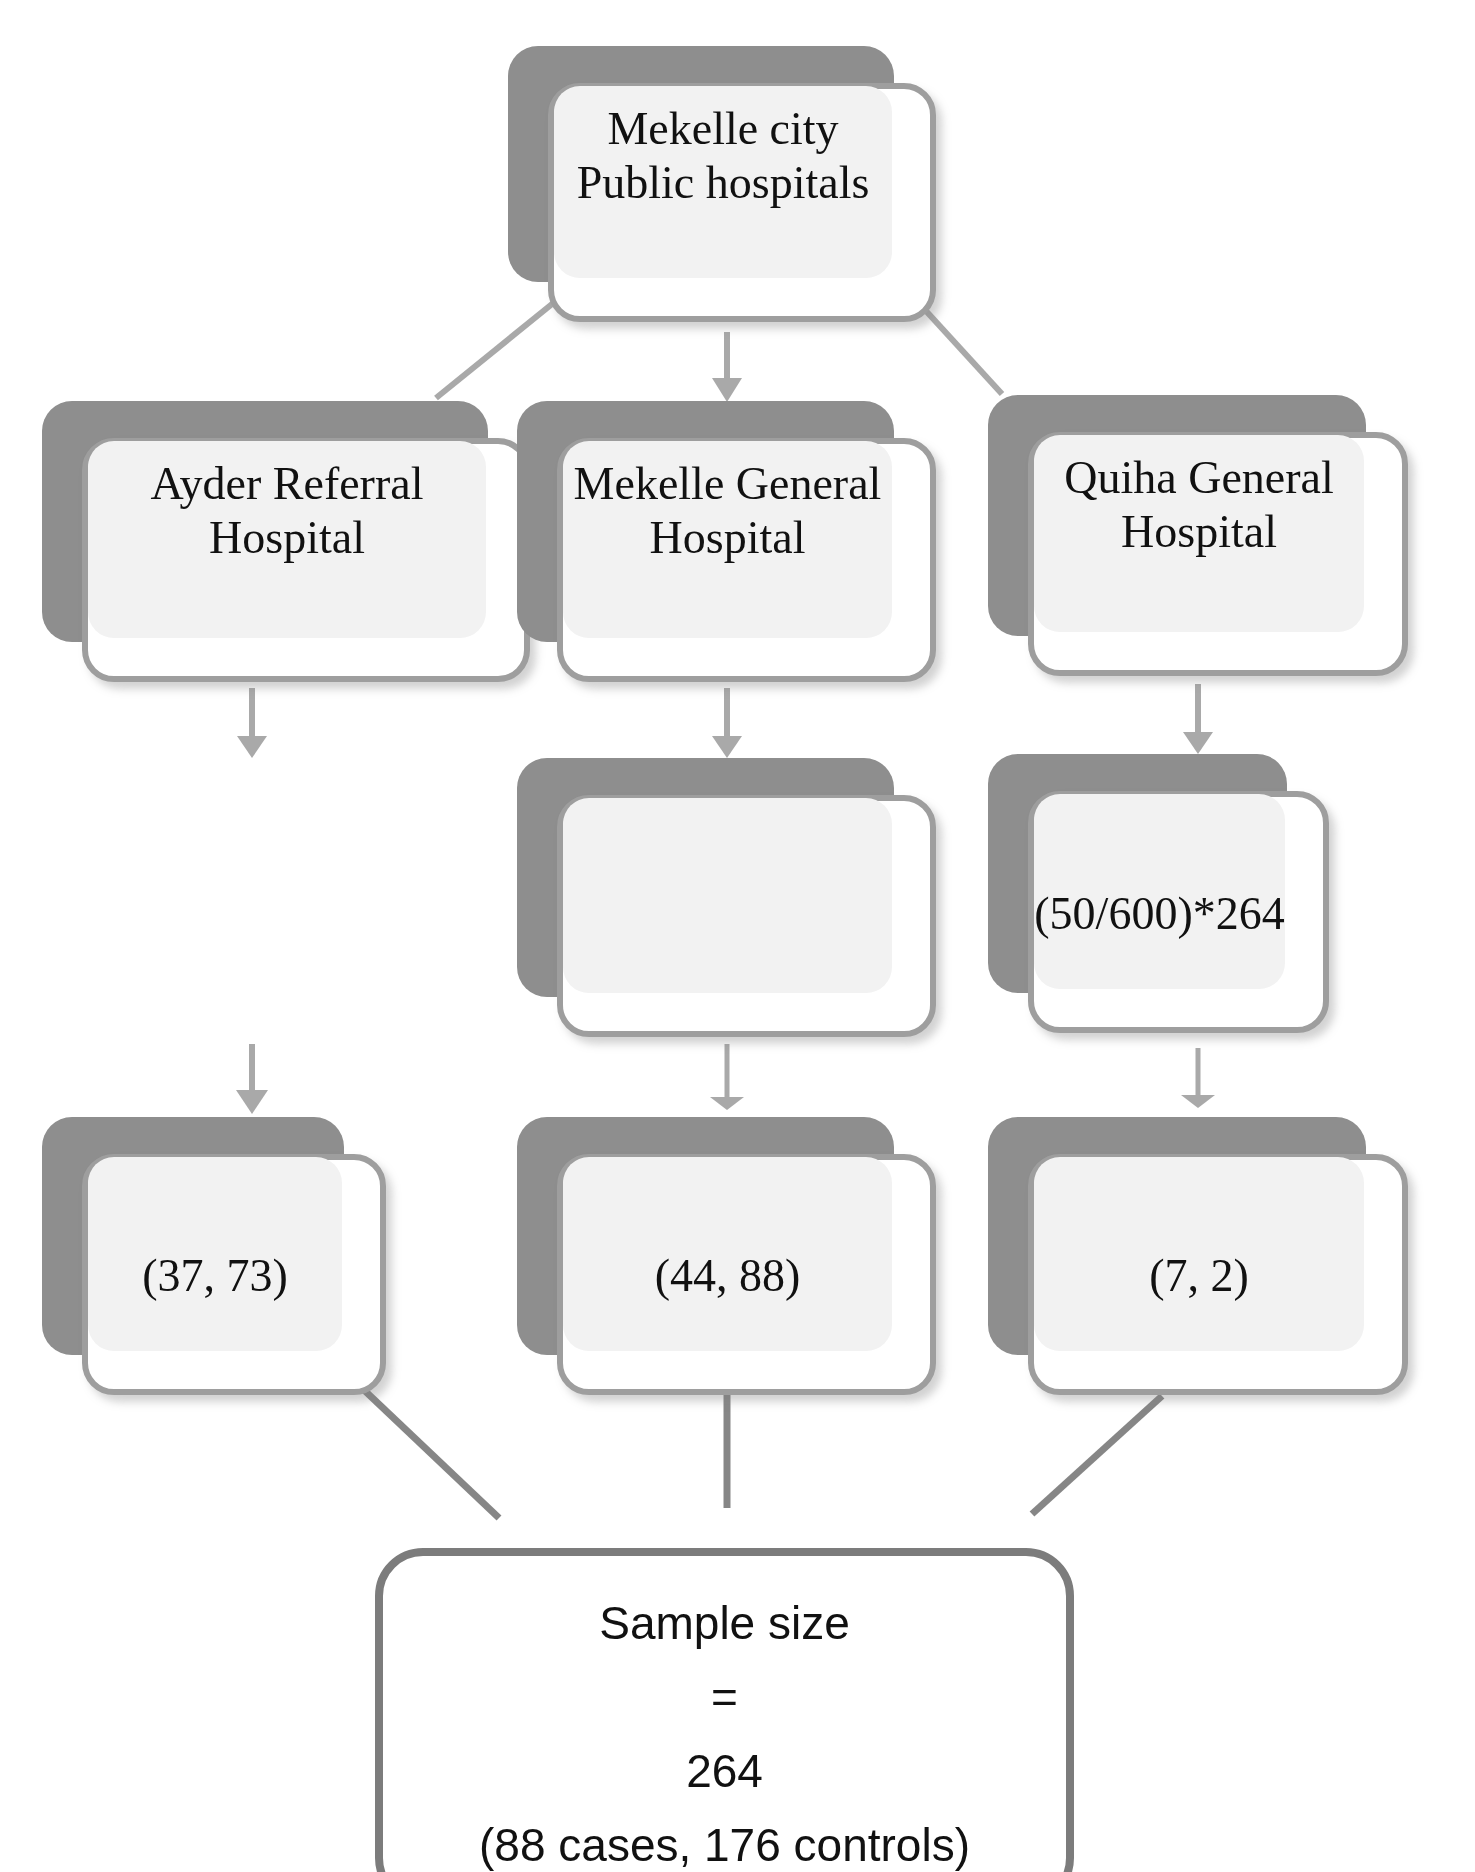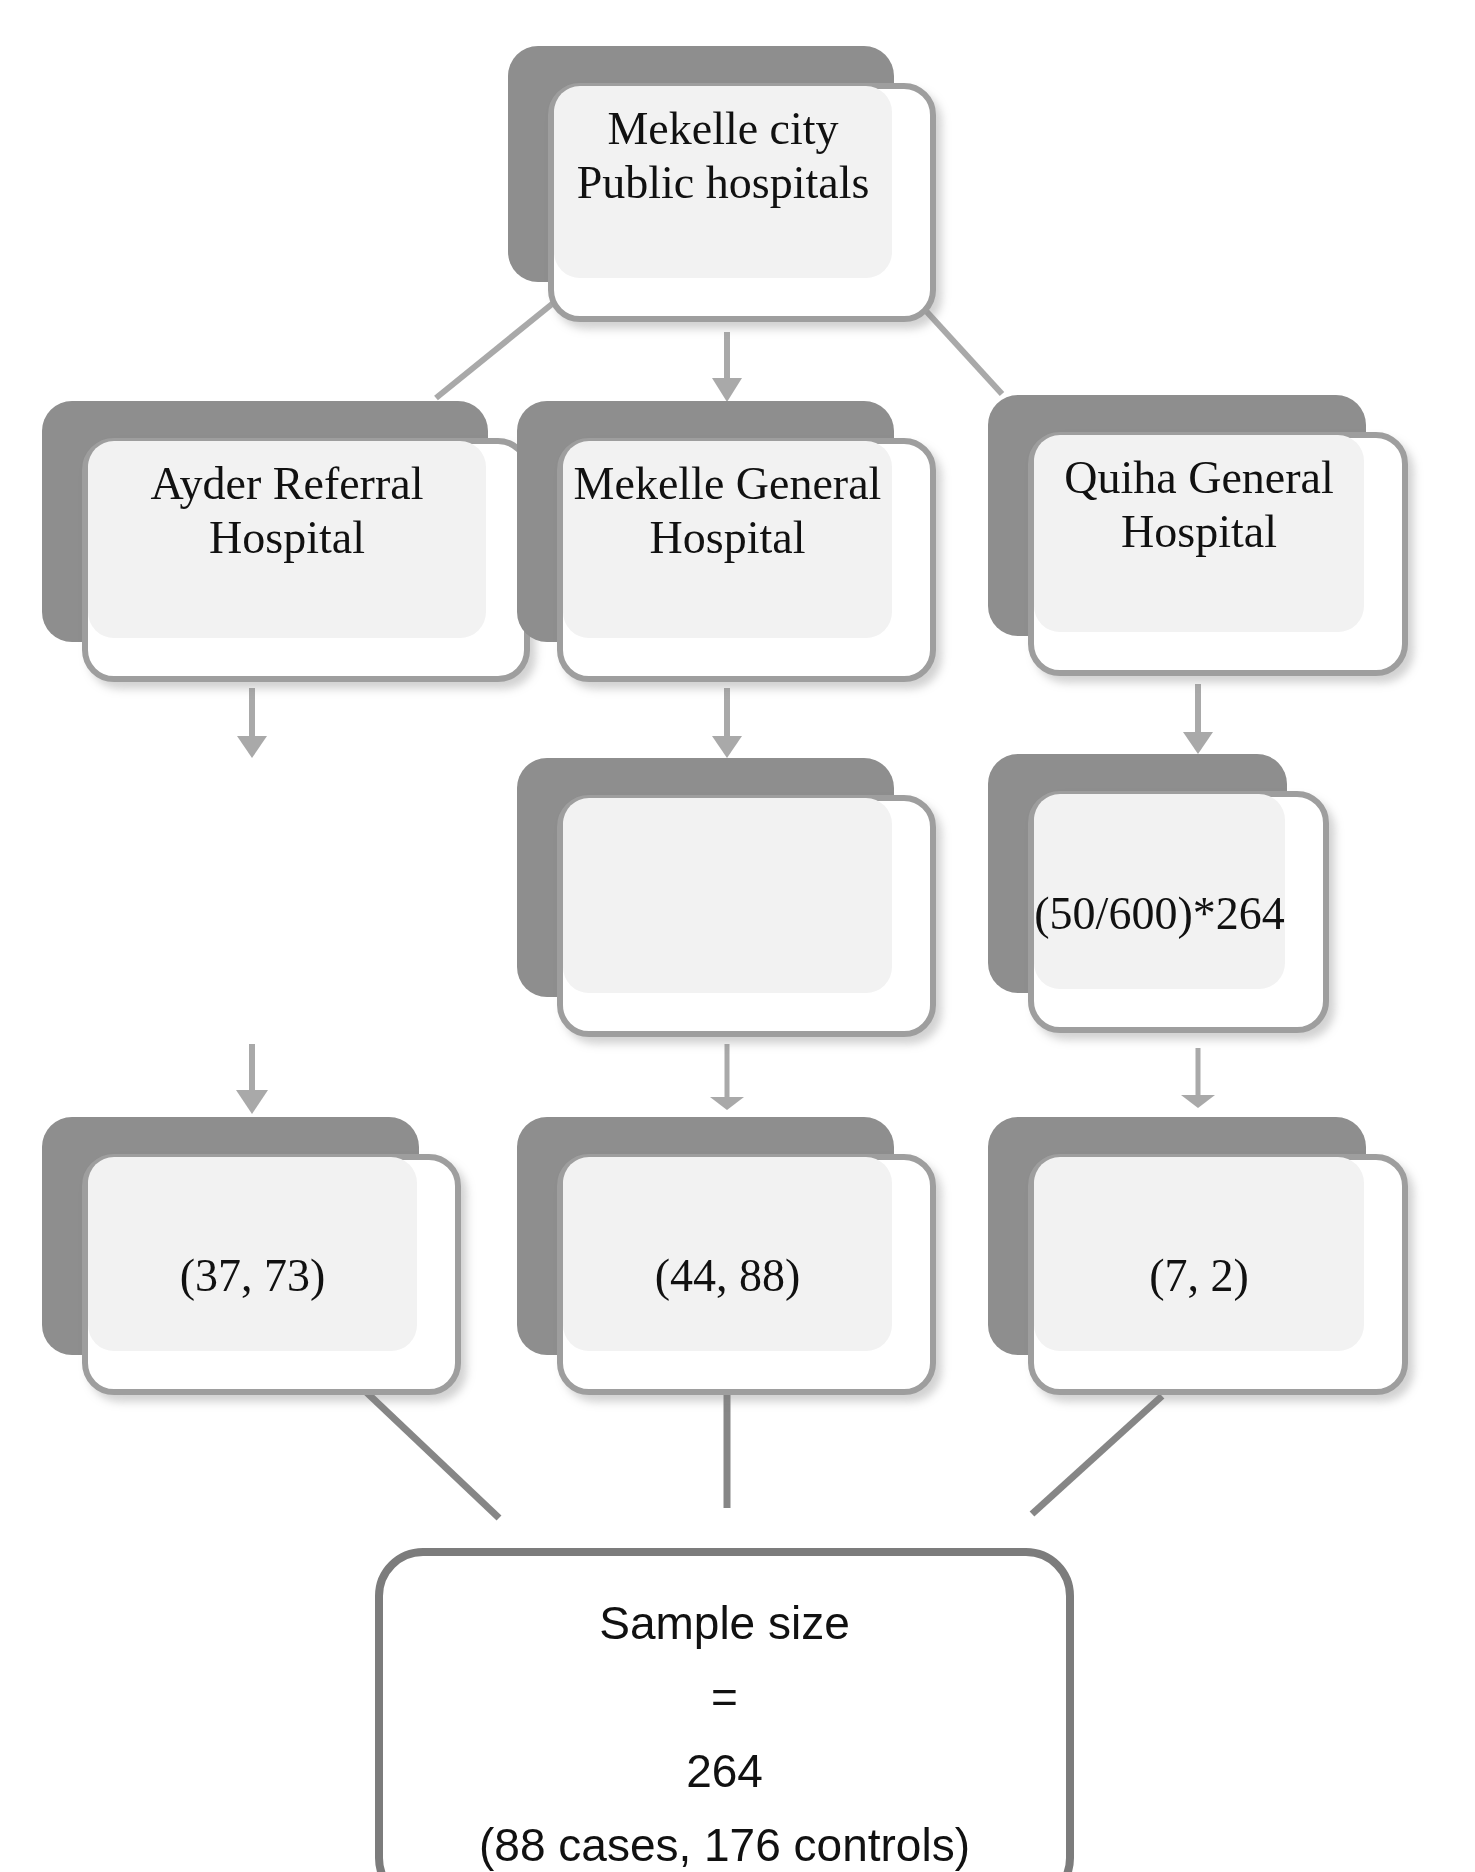--- a/index.html
+++ b/index.html
@@ -126,21 +126,21 @@
     <div class="fill"></div>
   </div>
 
   <div class="node" style="left:988px;top:754px;width:341px;height:279px">
     <div class="shadow"></div>
     <div class="front"></div>
     <div class="fill"></div>
     <div class="label push-down">(50/600)*264</div>
   </div>
 
-  <div class="node" style="left:42px;top:1117px;width:419px;height:278px">
+  <div class="node" style="left:42px;top:1117px;width:344px;height:278px">
     <div class="shadow"></div>
     <div class="front"></div>
     <div class="fill"></div>
     <div class="label push-down">(37, 73)</div>
   </div>
 
   <div class="node" style="left:517px;top:1117px;width:419px;height:278px">
     <div class="shadow"></div>
     <div class="front"></div>
     <div class="fill"></div>

